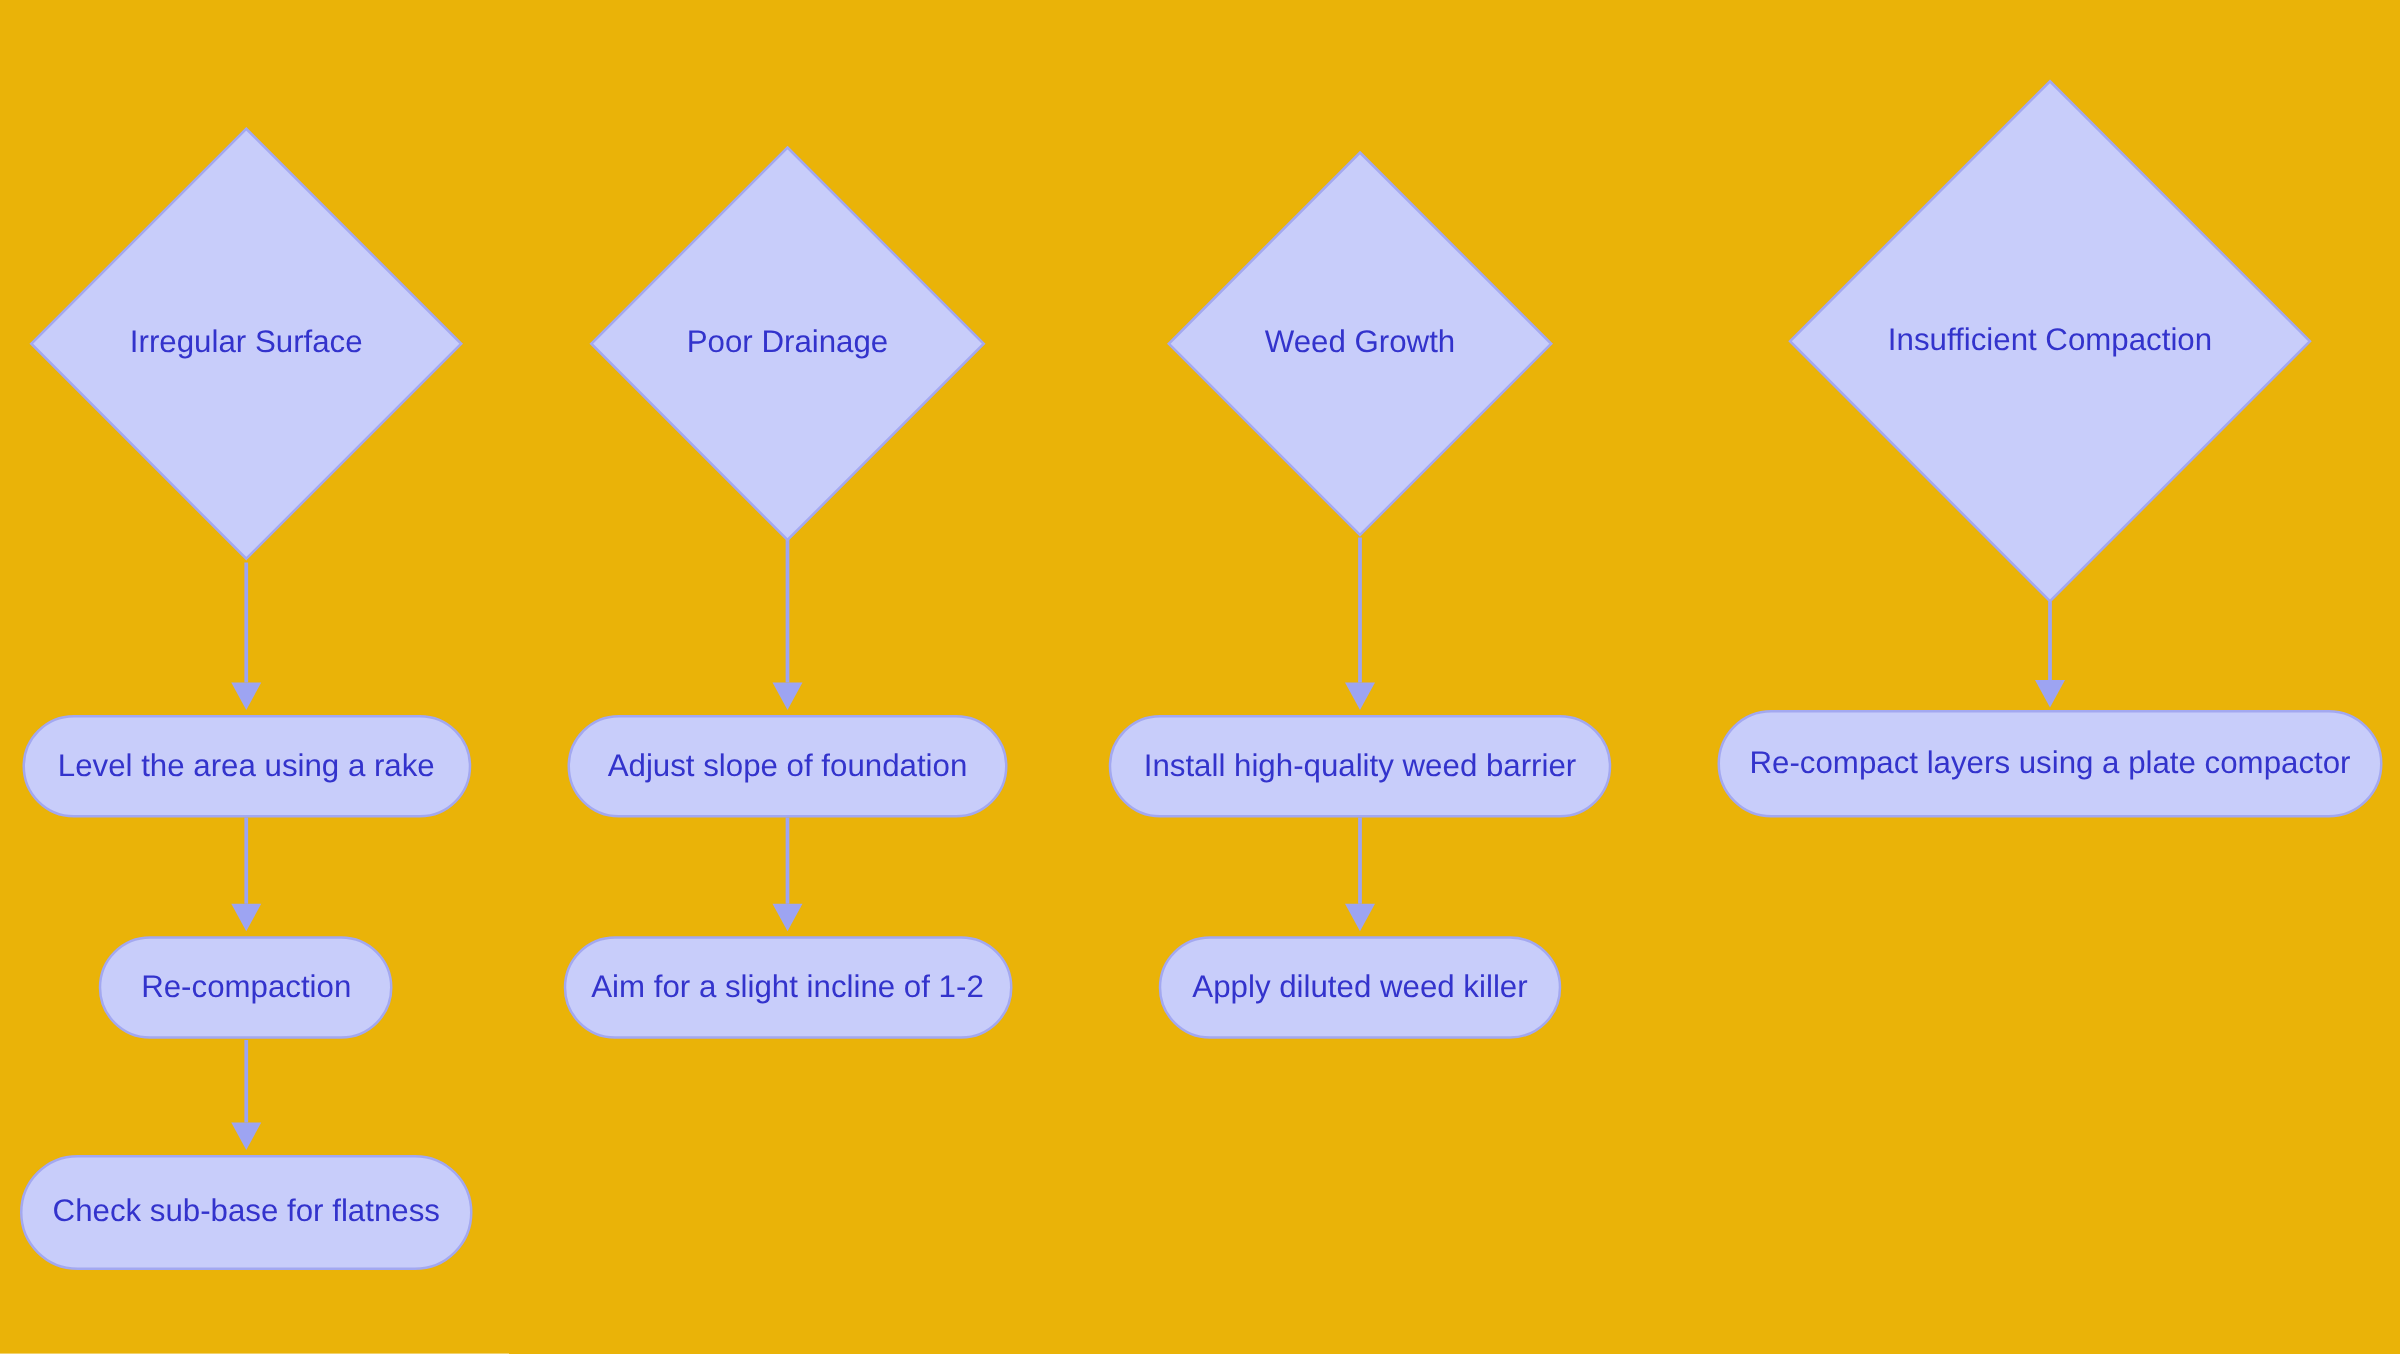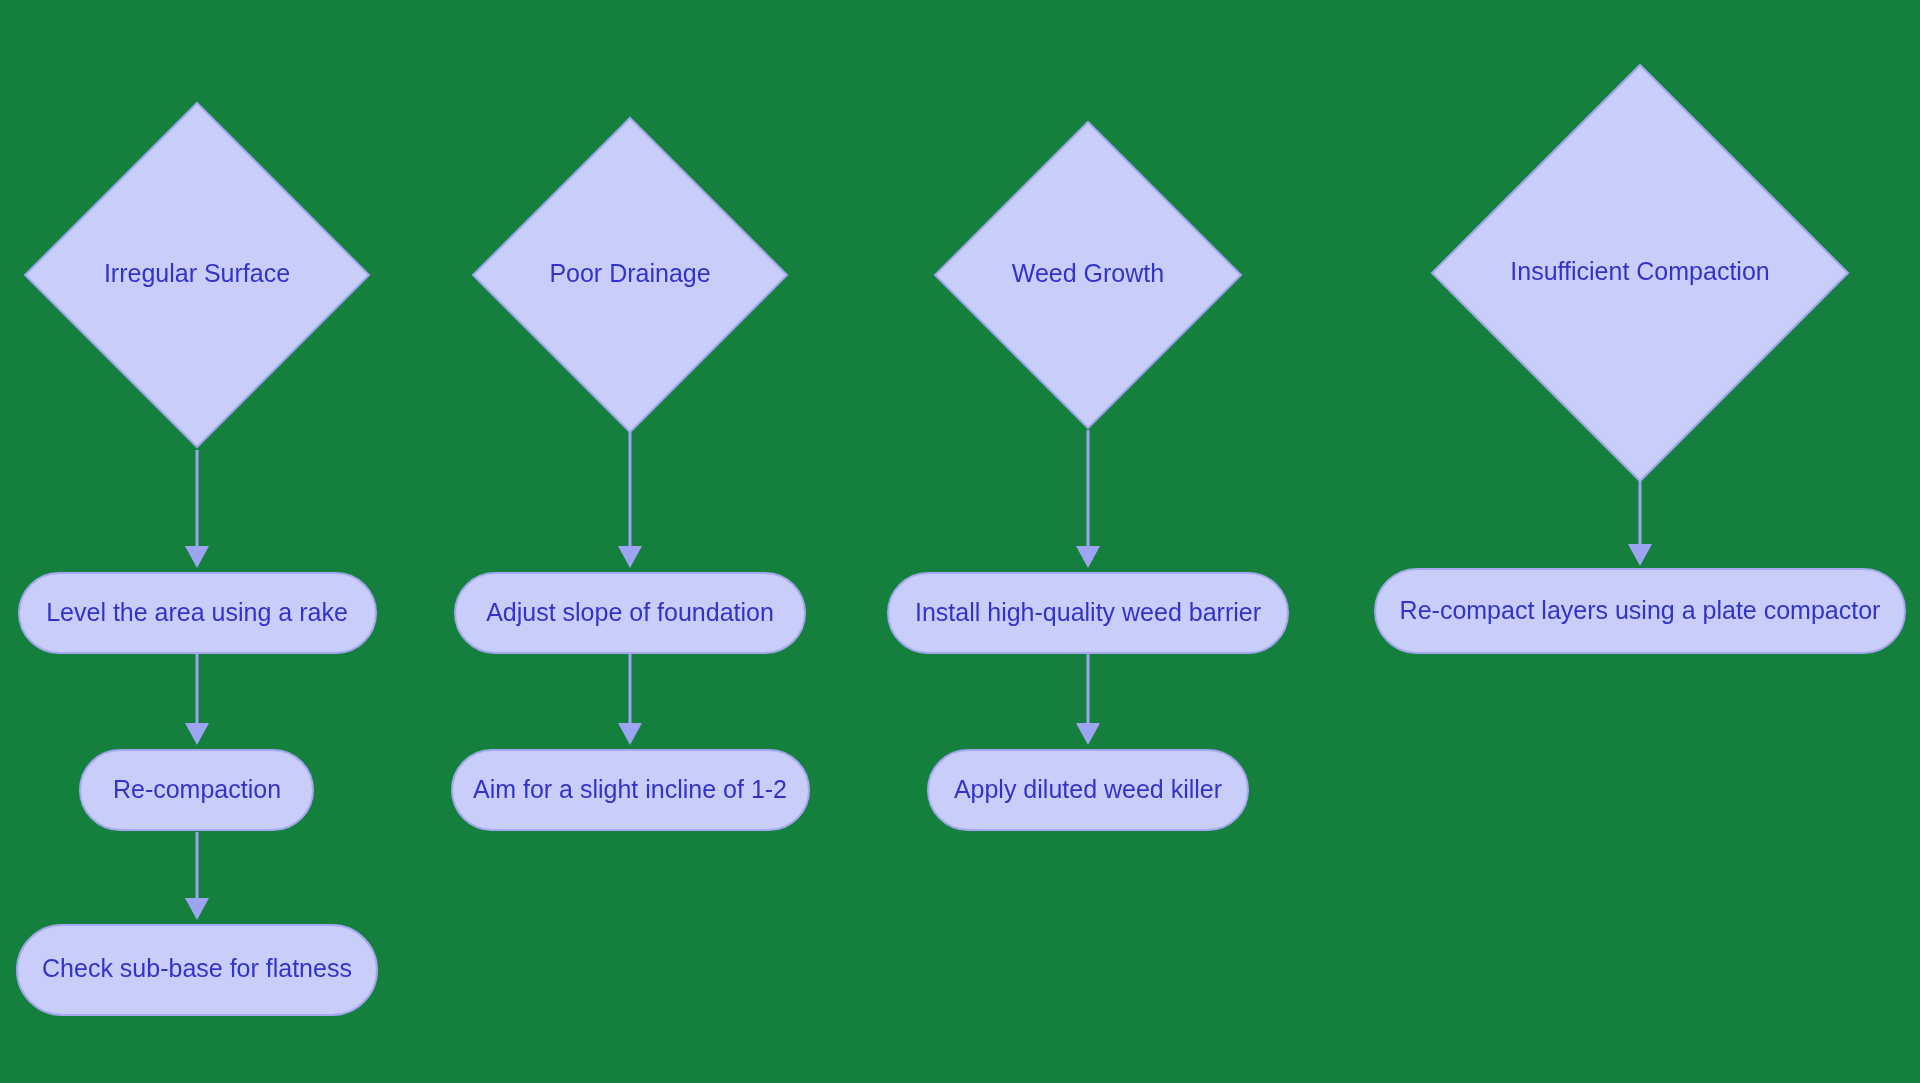--- a/index.html
+++ b/index.html
@@ -10,21 +10,21 @@
   body {
     width: 1920px;
     height: 1083px;
     font-family: "Liberation Sans", sans-serif;
     overflow: hidden;
   }
   #flowchart-root {
     position: relative;
     width: 1920px;
     height: 1083px;
-    background: #15803d;
+    background: #eab308;
   }
   svg.flow-canvas {
     position: absolute;
     top: 0;
     left: 0;
     width: 1920px;
     height: 1083px;
     display: block;
   }
   .node-shape {

